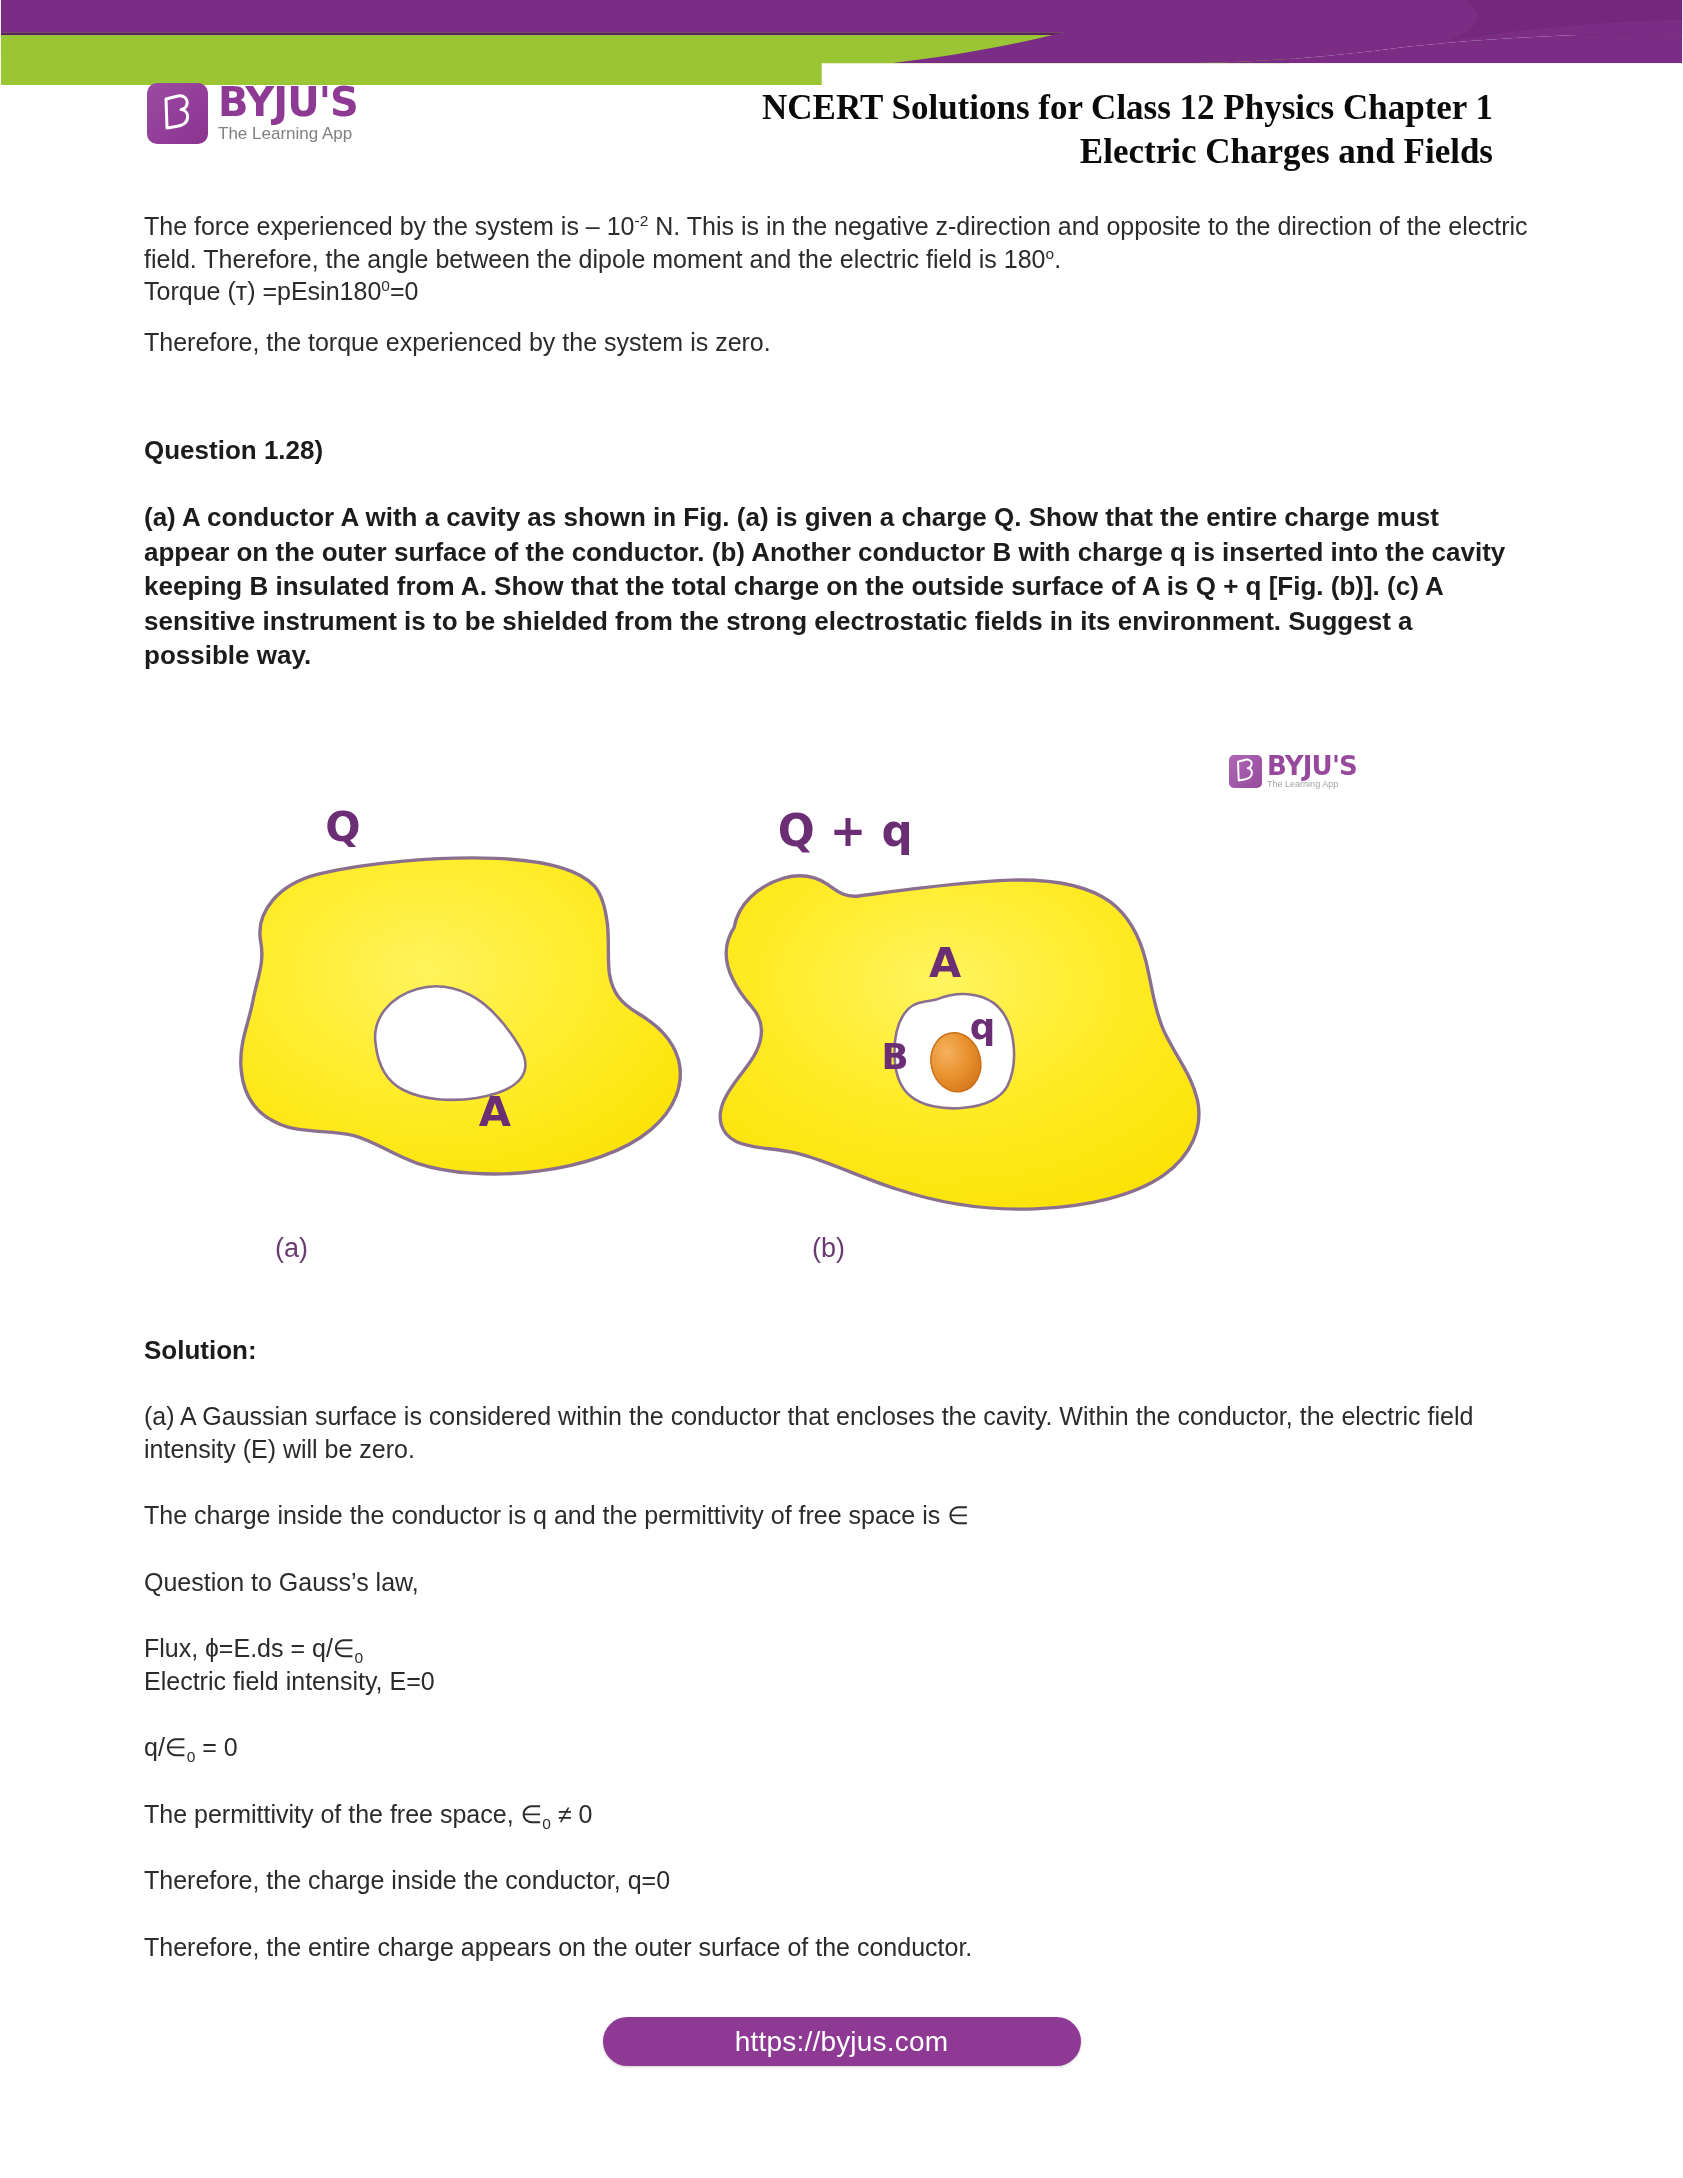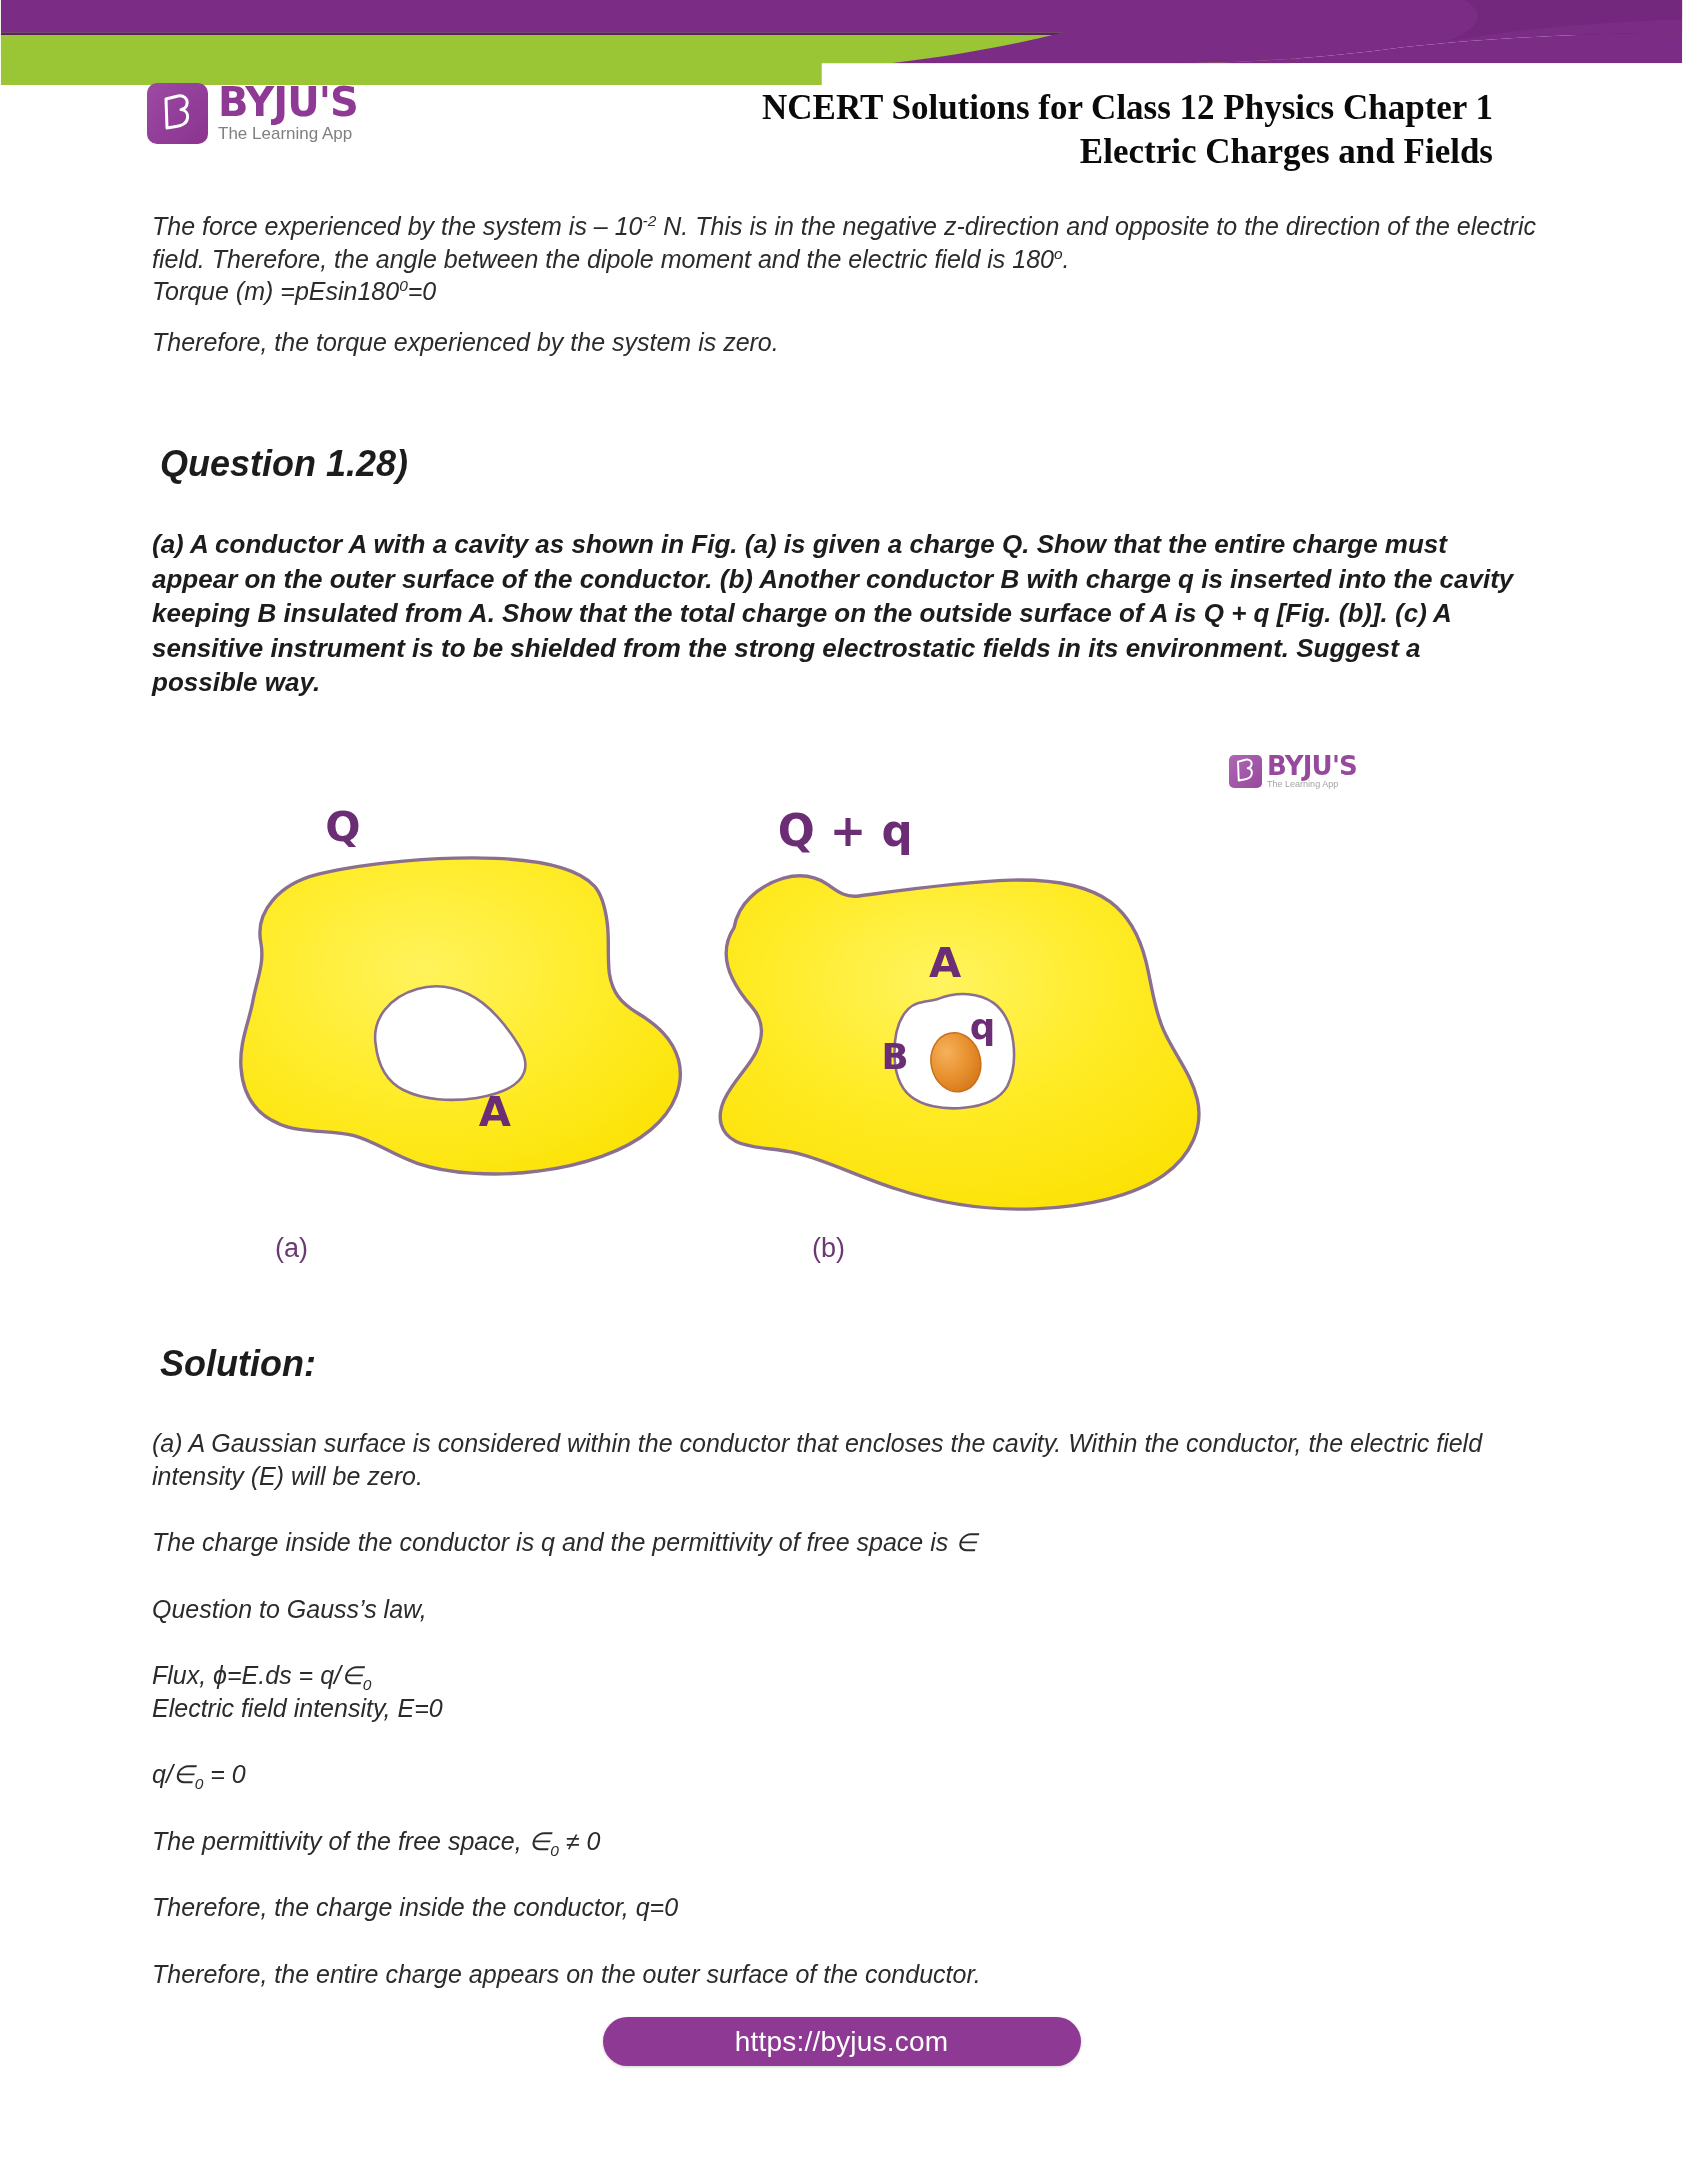--- a/index.html
+++ b/index.html
@@ -89,43 +89,42 @@
     font-size: 35px;
     color: #0a0a0a;
     line-height: 1.25;
     margin-top: 9px;
   }
   .doc-title .line2 { display: block; }
 
   
   .content {
     position: absolute;
-    left: 152px;
+    left: 144px;
     top: 210px;
     width: 1396px;
-    font-style: italic;
   }
   p.para {
     margin: 0 0 0 0;
     font-size: 25px;
     line-height: 1.30;
     color: #2b2b2b;
     font-family: "Liberation Sans", sans-serif;
   }
   .gap-sm { height: 18px; }
   .gap-md { height: 34px; }
   .gap-xl { height: 77px; }
   sup { font-size: 0.62em; vertical-align: super; line-height: 0; }
   sub { font-size: 0.62em; vertical-align: sub; line-height: 0; }
 
   .qhead {
-    font-size: 36px;
+    font-size: 26px;
     font-weight: bold;
     color: #1c1c1c;
-    margin: 8px;
+    margin: 0;
   }
   .qbody {
     font-size: 26px;
     font-weight: bold;
     color: #1c1c1c;
     line-height: 1.33;
     margin: 0;
     max-width: 1381px;
   }
 

